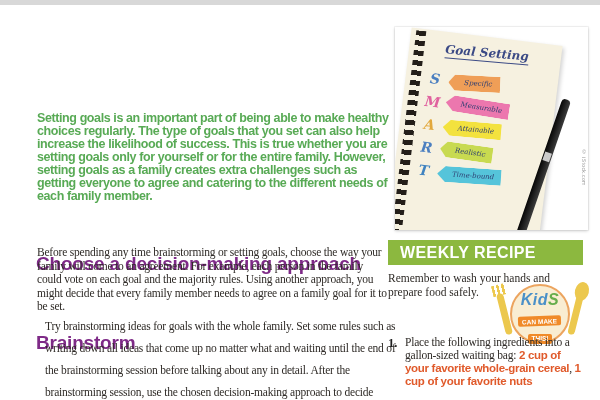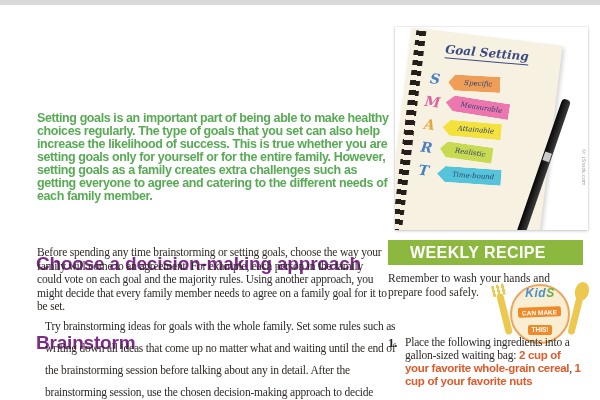--- a/index.html
+++ b/index.html
@@ -59,29 +59,29 @@
   .heading-1 { top:222px; }
   .heading-2 { top:301px;text-align:center; }
   .body-text { position:absolute; left:37px; width:352px; font-family:"Liberation Serif", serif;
                font-size:11.5px; line-height:13.5px; color:#2e2a26; letter-spacing:-0.2px; }
   .para-1 { top:246px; }
   .para-2 { top:315px; line-height:22px;margin-left:8px; }
 
   
   .recipe-banner { position:absolute; left:388px; top:240px; width:195px; height:25px;
                    background:#8cb83f; color:#ffffff; font-weight:bold; font-size:16px;
-                   line-height:25px; padding-left:22px; letter-spacing:0.4px; }
+                   line-height:25px; padding-left:12px; letter-spacing:0.4px; }
   .recipe-note { position:absolute; left:388px; top:271px; width:178px;
                  font-family:"Liberation Serif", serif; font-size:11.5px; line-height:14px; color:#2e2a26; }
   .recipe-title { position:absolute; left:388px; top:300px; font-size:15px; font-weight:bold;
                   color:#4ca647; line-height:19px; }
   .badge { position:absolute; left:497px; top:281px; width:86px; height:74px; }
   .badge-plate { position:absolute; left:13px; top:3px; width:60px; height:60px; background:#f9edd2;
                  border:2px solid #eca45f; border-radius:50%; text-align:center; }
-  .badge-kids { font-size:12px; font-weight:bold; font-style:italic; letter-spacing:0.5px; }
+  .badge-kids { margin-top:5px; font-size:16px; font-weight:bold; font-style:italic; letter-spacing:0.5px; }
   .badge-kid { color:#4a90c8; } .badge-s { color:#66ad4b; }
   .badge-ribbon { display:inline-block; background:#f08a28; color:#ffffff; font-weight:bold;
                   font-size:6.5px; padding:1.5px 4px; border-radius:2px; white-space:nowrap; }
   .ribbon-1 { transform:rotate(-2deg); margin-top:0; }
   .ribbon-2 { margin-top:1px; }
   .badge-fork { position:absolute; left:4px; top:12px; width:7px; height:42px; background:#ecc84e;
                 border-radius:4px; transform:rotate(-14deg); }
   .badge-fork::before { content:""; position:absolute; top:-9px; left:-3px; width:13px; height:11px;
                 background:repeating-linear-gradient(90deg,#ecc84e 0 2.5px, rgba(0,0,0,0) 2.5px 5px); }
   .badge-spoon { position:absolute; right:4px; top:14px; width:7px; height:40px; background:#ecc84e;

